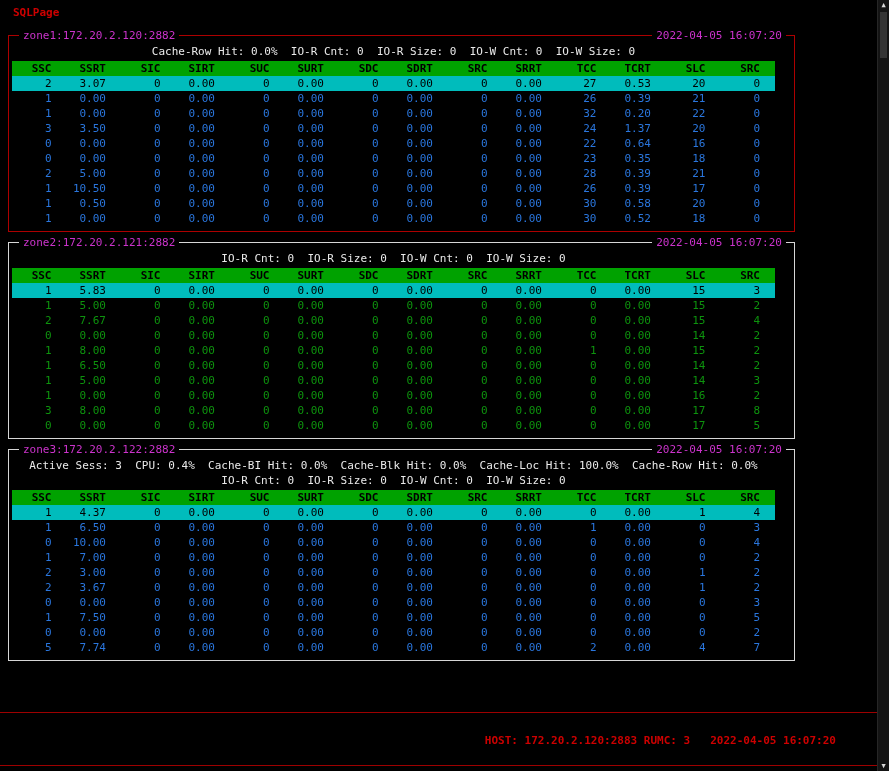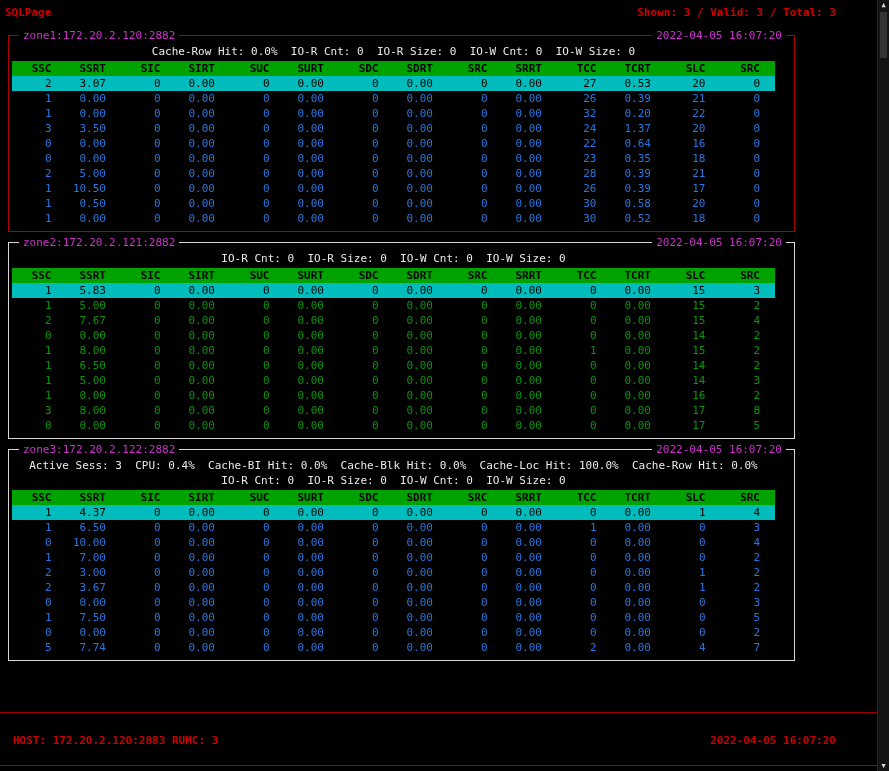--- a/index.html
+++ b/index.html
@@ -7,49 +7,48 @@
     --row-blue:#2a76dd; --row-green:#0d930d; --border-red:#ad0000; --border-white:#d6d6d6;
     --fg-white:#eaeaea; --line-red:#9d0000;
   }
   *{box-sizing:border-box;}
   html,body{margin:0;padding:0;}
   body{
     width:889px;height:771px;background:#000;overflow:hidden;position:relative;
     font-family:"DejaVu Sans Mono","Liberation Mono",monospace;
     font-size:11px;line-height:15px;color:var(--fg-white);
   }
-  .topbar{display:flex;justify-content:space-between;padding:5px 53px 2px 5px;color:var(--red);font-weight:bold;}
+  .topbar{display:flex;justify-content:space-between;padding:5px 53px 2px 13px;color:var(--red);font-weight:bold;}
   .zone{position:relative;width:787px;margin:10px 0 0 8px;border:1px solid var(--border-white);padding:8px 19px 5px 3px;}
   #zones .zone:first-child{margin-top:13px;}
   .zone.border-red{border-color:var(--border-red);}
   .zone-title{position:absolute;top:-8px;left:10px;background:#000;padding:0 4px;color:var(--magenta);white-space:pre;}
   .zone-ts{position:absolute;top:-8px;right:8px;background:#000;padding:0 4px;color:var(--magenta);white-space:pre;}
   .stats{text-align:center;color:var(--fg-white);white-space:pre;height:15px;overflow:hidden;}
   .table{margin-top:2px;}
   .thead,.trow{display:flex;width:100%;height:15px;}
   .thead{background:var(--green-header);color:#000;font-weight:bold;align-items:center;}
   .cell{flex:1 1 0;text-align:right;padding-right:15px;white-space:pre;overflow:hidden;}
   .trow.selected{background:var(--cyan-selected);color:#000;}
   .trow.rc-blue{color:var(--row-blue);}
   .trow.rc-green{color:var(--row-green);}
   .footer-sep{position:absolute;left:0;top:712px;width:877px;height:1px;background:var(--line-red);}
   .bottom-line{position:absolute;left:0;top:765px;width:877px;height:1px;background:var(--line-red);}
-  .footer{position:absolute;left:13px;top:733px;width:823px;display:flex;justify-content:space-between;color:var(--red);font-weight:bold;}
+  .footer{position:absolute;left:13px;top:733px;width:823px;display:flex;justify-content:flex-end;color:var(--red);font-weight:bold;gap:20px;}
   .scrollbar{position:absolute;right:0;top:0;width:12px;height:771px;background:#141414;border-left:1px solid #262626;display:flex;flex-direction:column;align-items:center;}
   .sb-arrow{color:#d8d8d8;font-size:7px;line-height:10px;height:10px;width:100%;text-align:center;cursor:pointer;}
   .sb-track{flex:1;width:100%;position:relative;}
   .sb-thumb{position:absolute;top:2px;left:2px;right:2px;height:46px;background:#343434;}
 </style>
 </head>
 <body>
 
 <div class="screen">
   <div class="topbar">
     <span>SQLPage</span>
-    <span>Shown: 3 / Valid: 3 / Total: 3</span>
   </div>
 
   <div class="zones" id="zones">
   <div class="zone border-red">
     <span class="zone-title">zone1:172.20.2.120:2882</span>
     <span class="zone-ts">2022-04-05 16:07:20</span>
     <div class="stats">Cache-Row Hit: 0.0%  IO-R Cnt: 0  IO-R Size: 0  IO-W Cnt: 0  IO-W Size: 0</div>
     <div class="table">
       <div class="thead">
             <span class="cell">SSC</span>

